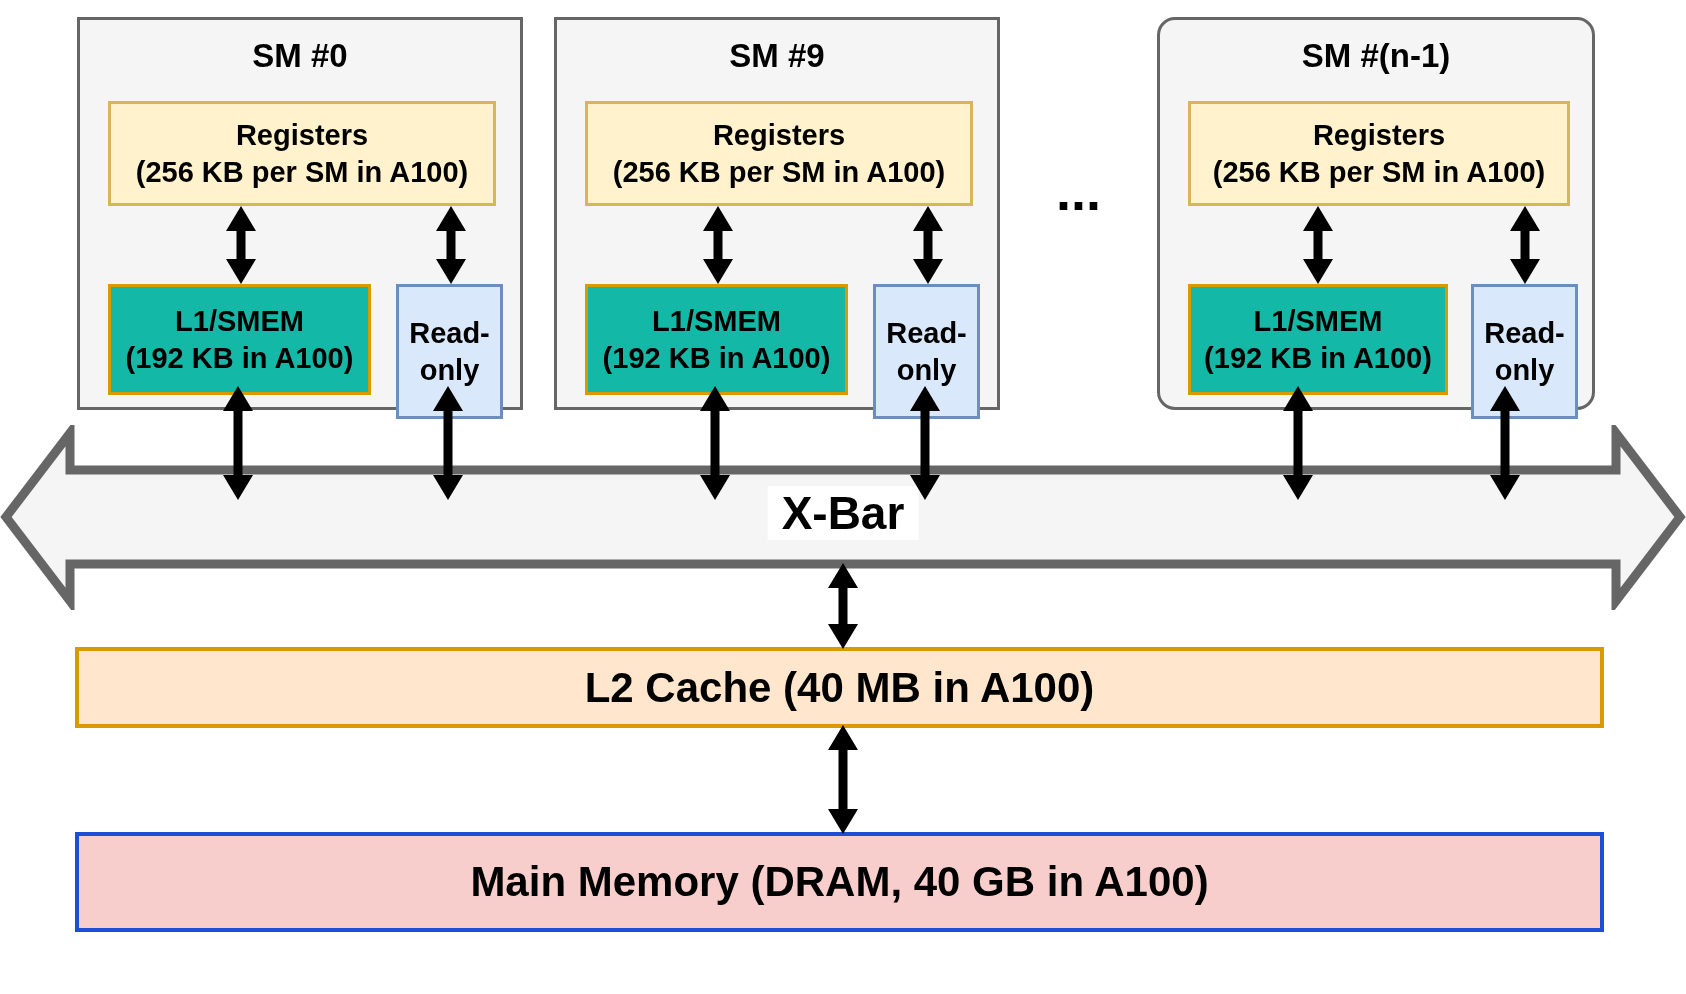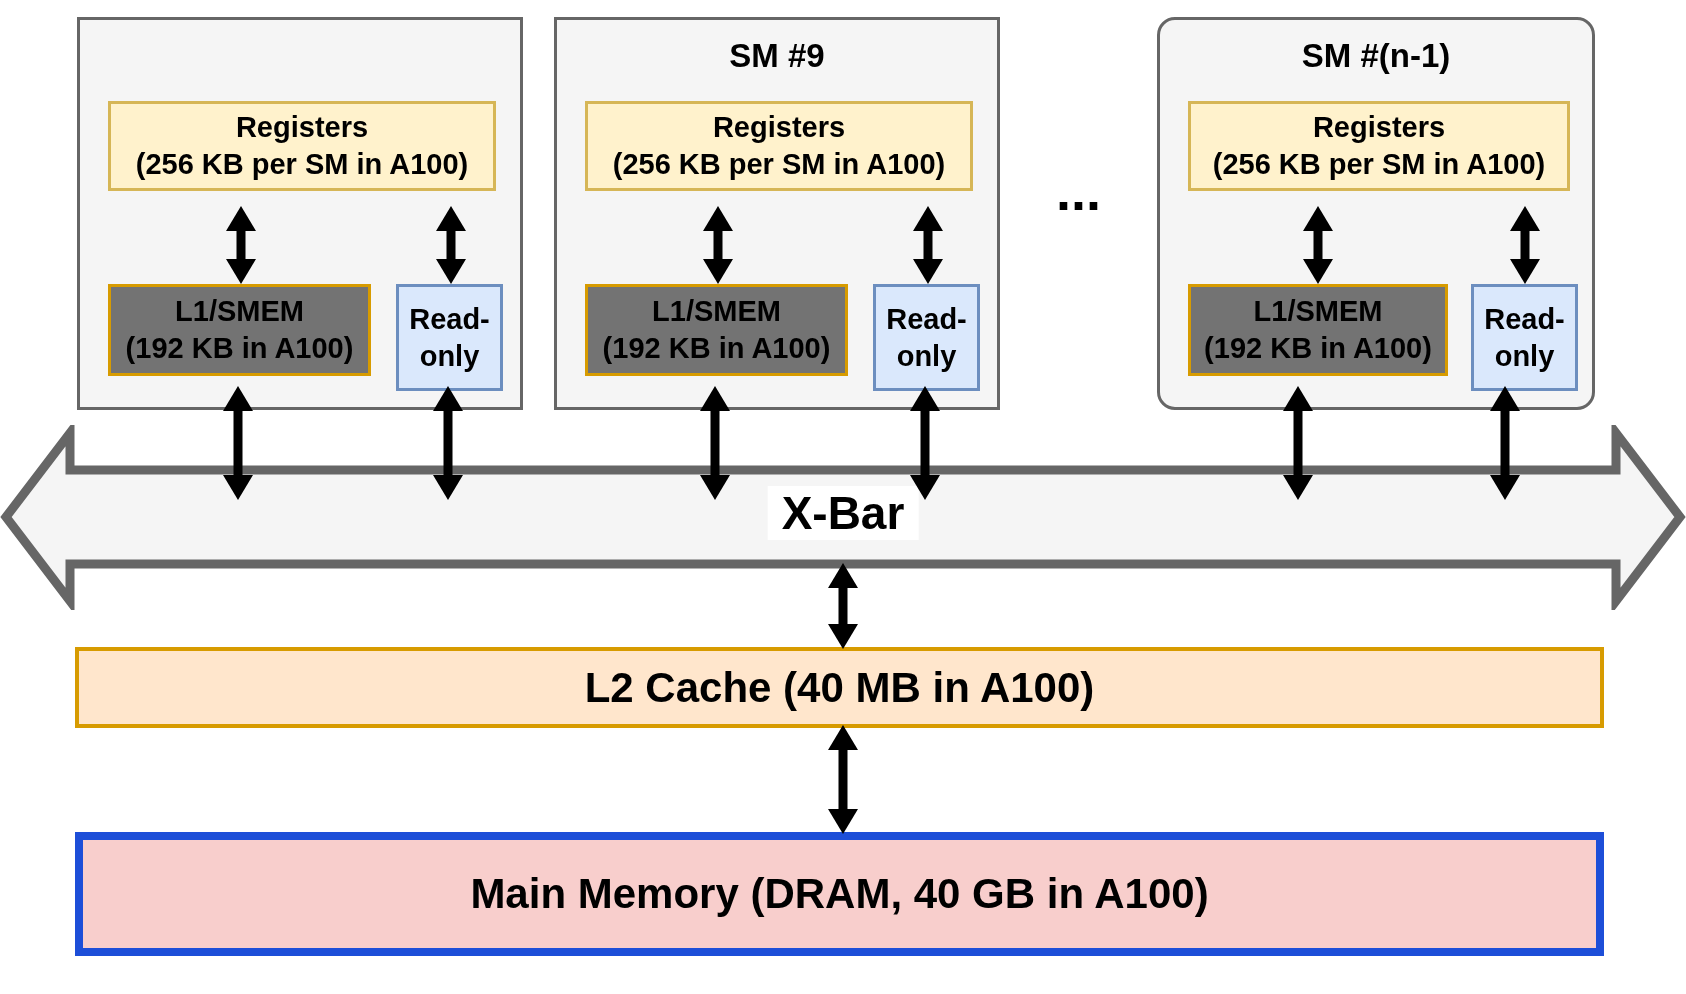--- a/index.html
+++ b/index.html
@@ -14,23 +14,23 @@
   }
   .sm-title{
     position:absolute;top:16px;left:0;right:0;text-align:center;
     font-size:33px;line-height:40px;
   }
   .box{
     position:absolute;box-sizing:border-box;display:flex;flex-direction:column;
     align-items:center;justify-content:center;text-align:center;
     font-size:29px;line-height:37px;
   }
-  .registers{left:28px;top:81px;width:388px;height:90px;background:#fff2cc;border:3px solid #d6b656;}
-  .l1{left:28px;top:264px;width:263px;height:92px;background:#737373;border:3px solid #d79b00;}
-  .readonly{left:316px;top:264px;width:107px;height:107px;background:#dae8fc;border:3px solid #6c8ebf;}
+  .registers{left:28px;top:81px;width:388px;height:105px;background:#fff2cc;border:3px solid #d6b656;}
+  .l1{left:28px;top:264px;width:263px;height:111px;background:#14b8a6;border:3px solid #d79b00;}
+  .readonly{left:316px;top:264px;width:107px;height:135px;background:#dae8fc;border:3px solid #6c8ebf;}
   
   .varrow{position:absolute;width:34px;z-index:6;}
   .varrow::before{
     content:"";position:absolute;left:50%;top:0;transform:translateX(-50%);
     border-style:solid;border-color:transparent;border-width:0 15px 25px 15px;border-bottom-color:#000;
   }
   .varrow::after{
     content:"";position:absolute;left:50%;bottom:0;transform:translateX(-50%);
     border-style:solid;border-color:transparent;border-width:25px 15px 0 15px;border-top-color:#000;
   }
@@ -50,28 +50,29 @@
     position:absolute;left:843px;top:486px;transform:translateX(-50%);
     background:#ffffff;padding:1px 14px;font-size:46px;line-height:52px;z-index:3;
   }
   
   .bar{
     position:absolute;left:75px;width:1529px;box-sizing:border-box;
     display:flex;align-items:center;justify-content:center;text-align:right;
     font-size:42px;z-index:2;
   }
   .l2bar{top:647px;height:81px;background:#ffe6cc;border:4px solid #d79b00;}
-  .mainbar{top:832px;height:124px;background:#f8cecc;border:8px solid #1d4ed8;}
+  .mainbar{top:832px;height:100px;background:#f8cecc;border:4px solid #1d4ed8;}
 </style>
 </head>
 <body>
 
 <div class="canvas">
 
   <div class="sm" style="left:77px;">
+    <div class="sm-title">SM #0</div>
     <div class="box registers">
       <span>Registers</span>
       <span>(256 KB per SM in A100)</span>
     </div>
     <div class="varrow inner" style="left:144px;">
         <i class="shaft"></i>
       </div>
     <div class="varrow inner" style="left:354px;">
         <i class="shaft"></i>
       </div>

